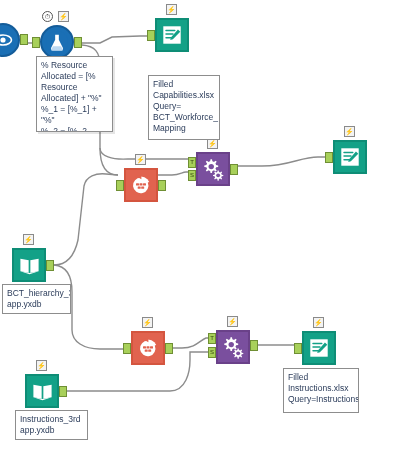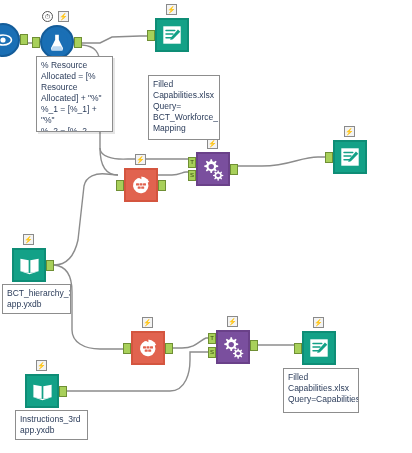--- a/index.html
+++ b/index.html
@@ -355,17 +355,17 @@
 
   <div class="note shadow" style="left:36px; top:56px; width:77px; height:76px;">% Resource Allocated = [% Resource Allocated] + "%"
 %_1 = [%_1] + "%"
 %_2 = [%_2...</div>
 
   <div class="note" style="left:148px; top:55px; width:72px; height:65px;margin-top:20px;">Filled Capabilities.xlsx Query= BCT_Workforce_ Mapping</div>
 
 
   <div class="note" style="left:2px; top:284px; width:69px; height:30px;">BCT_hierarchy_3rd app.yxdb</div>
 
-  <div class="note" style="left:283px; top:368px; width:76px; height:45px;">Filled Capabilities.xlsx Query=Capabilities</div>
+  <div class="note" style="left:283px; top:368px; width:76px; height:45px;">Filled Instructions.xlsx Query=Instructions</div>
 
   <div class="note" style="left:15px; top:410px; width:73px; height:30px;">Instructions_3rd app.yxdb</div>
 
 </div>
 
 </body></html>

